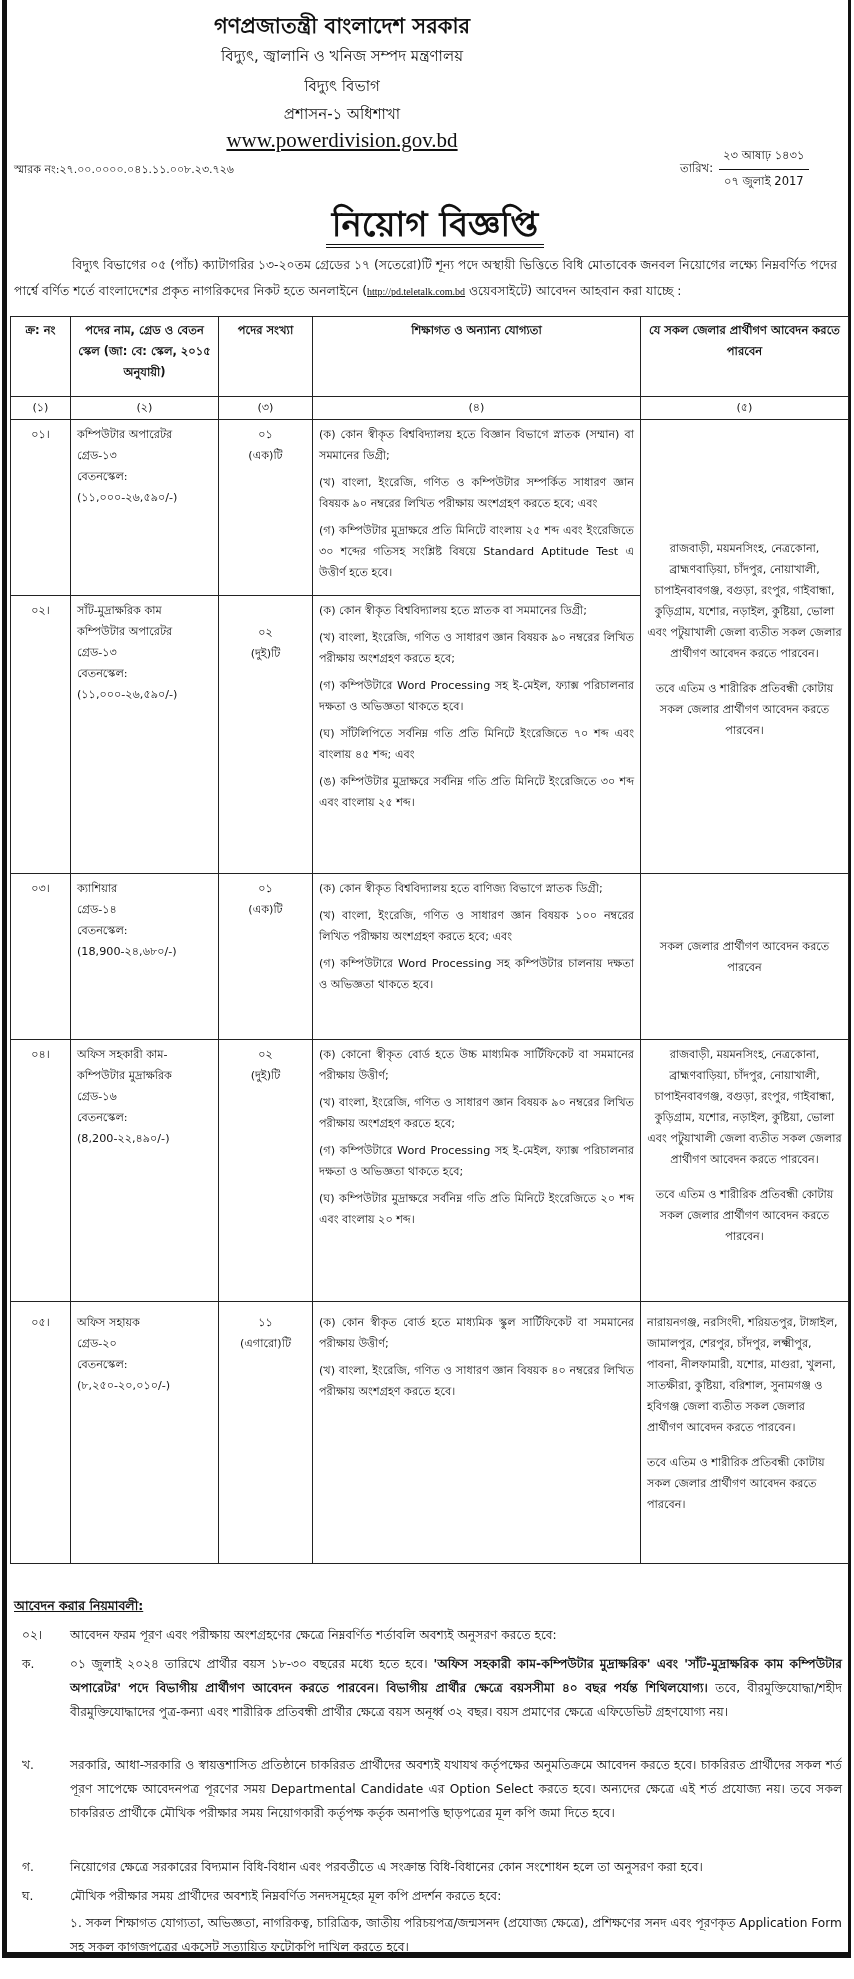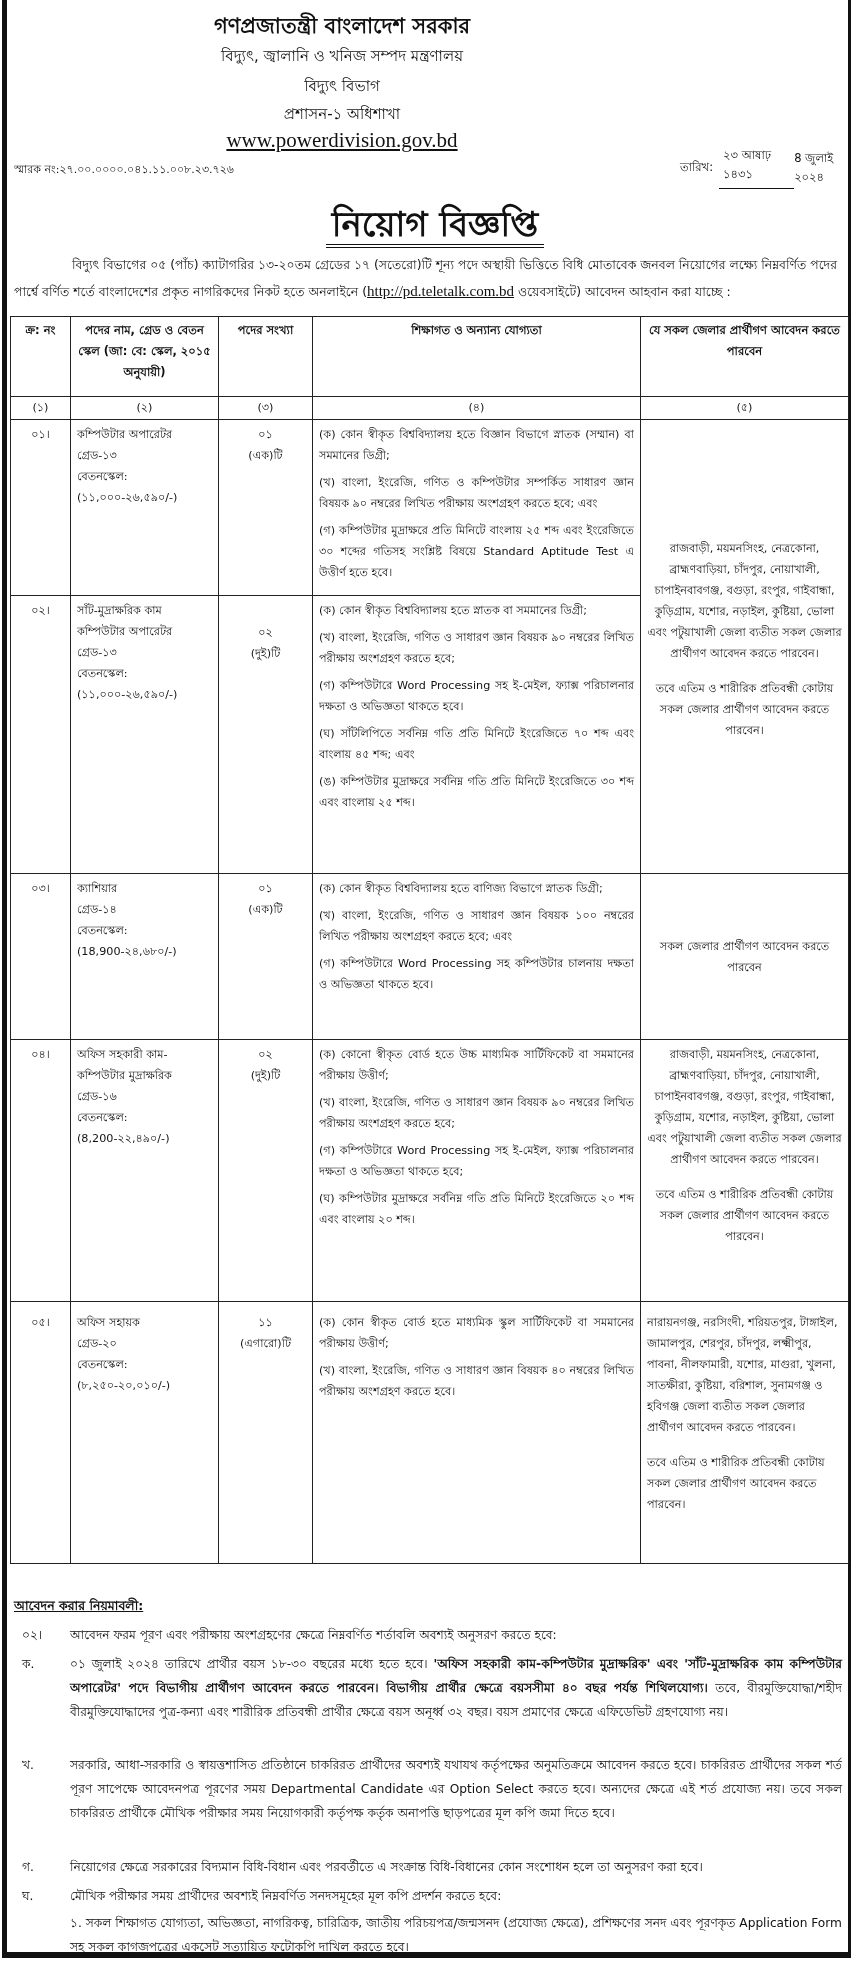--- a/index.html
+++ b/index.html
@@ -9,29 +9,29 @@
            border-left:5px solid #111; border-right:3px solid #111; border-bottom:6px solid #111;
            box-sizing:border-box; }
   .hdr { position:absolute; left:0; width:684px; text-align:center; }
   .h1 { top:10px; font-size:21px; font-weight:bold; }
   .h2 { top:44px; font-size:15px; }
   .h3 { top:74px; font-size:15px; }
   .h4 { top:102px; font-size:15px; }
   .h5 { top:128px; font-family:"Liberation Serif", serif; font-size:21px; text-decoration:underline; }
   .memo { position:absolute; left:14px; top:161px; font-size:11px; }
   .date-wrap { position:absolute; left:680px; top:147px; display:flex; align-items:center; gap:6px; font-size:11.5px; }
-  .date-stack { display:flex; }
+  .date-stack { display:flex; flex-direction:column; align-items:center; }
   .date-stack .d1 { padding:0 4px 3px; border-bottom:1px solid #111; }
   .date-stack .d2 { padding-top:3px; }
   .title { position:absolute; left:0; width:854px; top:198px; text-align:center;
            font-size:34px; font-weight:bold;padding-left:8px; }
   .title span { border-bottom:4px double #111; padding:0 6px; }
   .intro { position:absolute; left:14px; top:252px; width:826px; font-size:12.4px; line-height:26px; }
   .intro .indent { display:inline-block; width:58px; }
-  .intro .url { font-family:"Liberation Serif", serif; font-size:15px; text-decoration:underline; }
+  .intro .url { font-family:"Liberation Serif", serif; font-size:10px; text-decoration:underline; }
   table.jobs { position:absolute; left:10px; top:316px; width:838px; border-collapse:collapse; table-layout:fixed; font-size:11.2px; }
   table.jobs td, table.jobs th { border:1px solid #222; vertical-align:top; padding:4px 6px; line-height:21px; }
   table.jobs th { font-weight:bold; text-align:center; vertical-align:top; padding-top:3px; font-size:11.5px; }
   table.jobs tr.nums td { text-align:center; padding:1px 6px; line-height:20px; }
   .c-no { text-align:center; }
   .c-cnt { text-align:center; }
   .c-dist { text-align:center; vertical-align:middle !important; }
   .qual p { margin:0 0 6px 0; text-align:justify; }
   .post-line { display:block; }
   .dist p { margin:0 0 14px 0; }
@@ -50,21 +50,21 @@
 <div class="hdr h2">বিদ্যুৎ, জ্বালানি ও খনিজ সম্পদ মন্ত্রণালয়</div>
 <div class="hdr h3">বিদ্যুৎ বিভাগ</div>
 <div class="hdr h4">প্রশাসন-১ অধিশাখা</div>
 <div class="hdr h5">www.powerdivision.gov.bd</div>
 
 <div class="memo">স্মারক নং:২৭.০০.০০০০.০৪১.১১.০০৮.২৩.৭২৬</div>
 <div class="date-wrap">
   <span>তারিখ:</span>
   <span class="date-stack">
     <span class="d1">২৩ আষাঢ় ১৪৩১</span>
-    <span class="d2">8 জুলাই ২০২৪</span>
+    <span class="d2">০৭ জুলাই 2017</span>
   </span>
 </div>
 
 <div class="title"><span>নিয়োগ বিজ্ঞপ্তি</span></div>
 
 <div class="intro"><span class="indent"></span><span>বিদ্যুৎ বিভাগের ০৫ (পাঁচ) ক্যাটাগরির ১৩-২০তম গ্রেডের ১৭ (সতেরো)টি শূন্য পদে অস্থায়ী ভিত্তিতে বিধি মোতাবেক জনবল নিয়োগের লক্ষ্যে নিম্নবর্ণিত পদের পার্শ্বে বর্ণিত শর্তে বাংলাদেশের প্রকৃত নাগরিকদের নিকট হতে অনলাইনে (</span><span class="url">http://pd.teletalk.com.bd</span><span> ওয়েবসাইটে) আবেদন আহবান করা যাচ্ছে :</span></div>
 
 <table class="jobs">
   <colgroup>
     <col style="width:60px">

